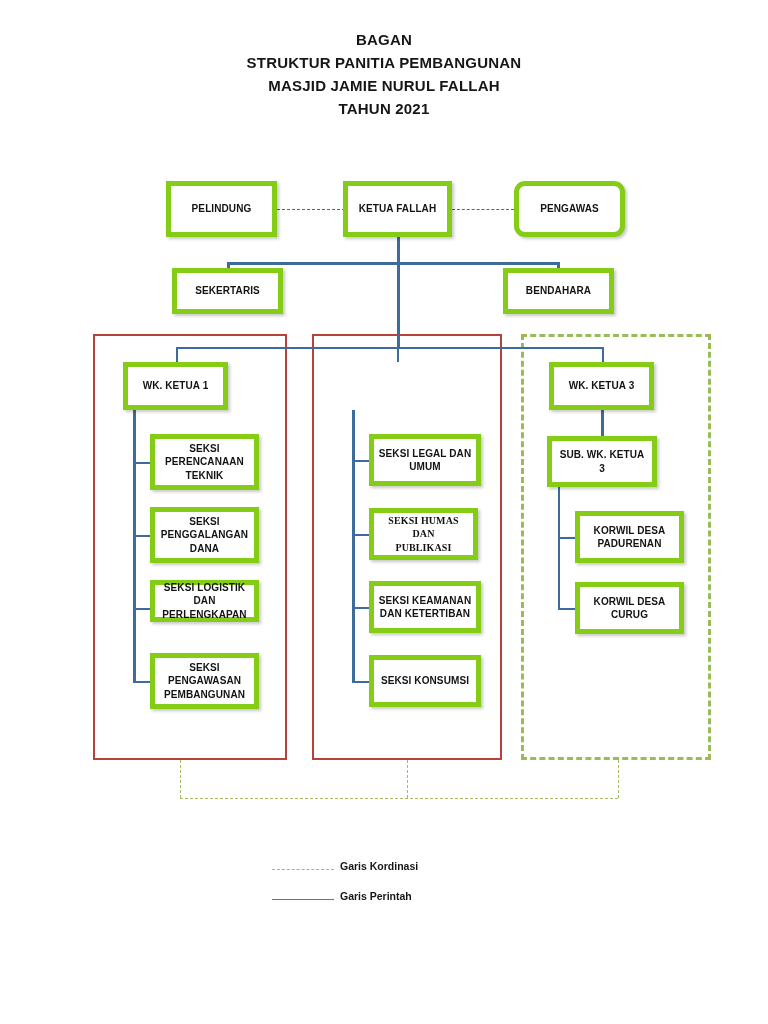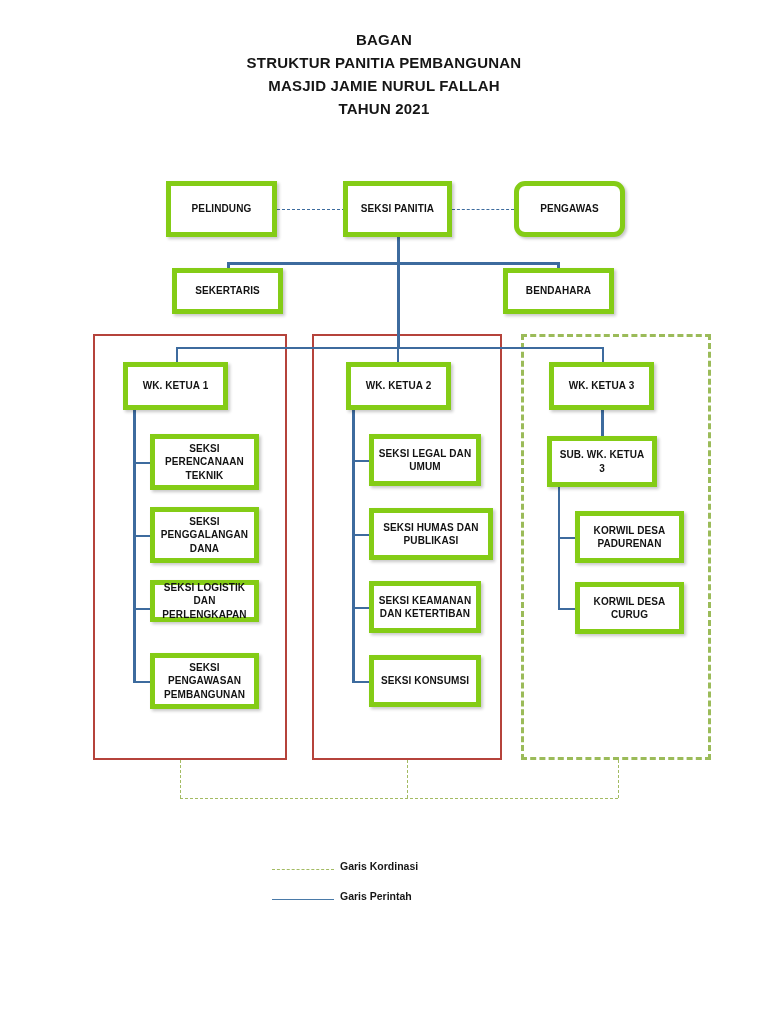--- a/index.html
+++ b/index.html
@@ -186,38 +186,35 @@
   <div class="ln ln-thick-v" style="left:601px; top:410px; height:26px;"></div>
 
   <div class="ln ln-v" style="left:558px; top:487px; height:122px;"></div>
   <div class="ln ln-h" style="left:558px; top:537px; width:18px;"></div>
   <div class="ln ln-h" style="left:558px; top:608px; width:18px;"></div>
 
   <div class="node" style="left:166px; top:181px; width:111px; height:56px;">
     <span>PELINDUNG</span>
   </div>
   <div class="node" style="left:343px; top:181px; width:109px; height:56px;">
-    <span>SEKSI PANITIA</span>
+    <span>KETUA FALLAH</span>
   </div>
   <div class="node" style="left:514px; top:181px; width:111px; height:56px;border-radius:11px;">
     <span>PENGAWAS</span>
   </div>
 
   <div class="node" style="left:172px; top:268px; width:111px; height:46px;">
     <span>SEKERTARIS</span>
   </div>
   <div class="node" style="left:503px; top:268px; width:111px; height:46px;">
     <span>BENDAHARA</span>
   </div>
 
   <div class="node" style="left:123px; top:362px; width:105px; height:48px;">
     <span>WK. KETUA 1</span>
-  </div>
-  <div class="node" style="left:346px; top:362px; width:105px; height:48px;">
-    <span>WK. KETUA 2</span>
   </div>
   <div class="node" style="left:549px; top:362px; width:105px; height:48px;">
     <span>WK. KETUA 3</span>
   </div>
 
   <div class="node" style="left:150px; top:434px; width:109px; height:56px;">
     <span>SEKSI
 PERENCANAAN
 TEKNIK</span>
   </div>
@@ -234,21 +231,21 @@
   <div class="node" style="left:150px; top:653px; width:109px; height:56px;">
     <span>SEKSI
 PENGAWASAN
 PEMBANGUNAN</span>
   </div>
 
   <div class="node" style="left:369px; top:434px; width:112px; height:52px;">
     <span>SEKSI LEGAL DAN
 UMUM</span>
   </div>
-  <div class="node" style="left:369px; top:508px; width:124px; height:52px;">
+  <div class="node" style="left:369px; top:508px; width:109px; height:52px;font-family:Liberation Serif, serif;">
     <span>SEKSI HUMAS DAN
 PUBLIKASI</span>
   </div>
   <div class="node" style="left:369px; top:581px; width:112px; height:52px;">
     <span>SEKSI KEAMANAN
 DAN KETERTIBAN</span>
   </div>
   <div class="node" style="left:369px; top:655px; width:112px; height:52px;">
     <span>SEKSI KONSUMSI</span>
   </div>

